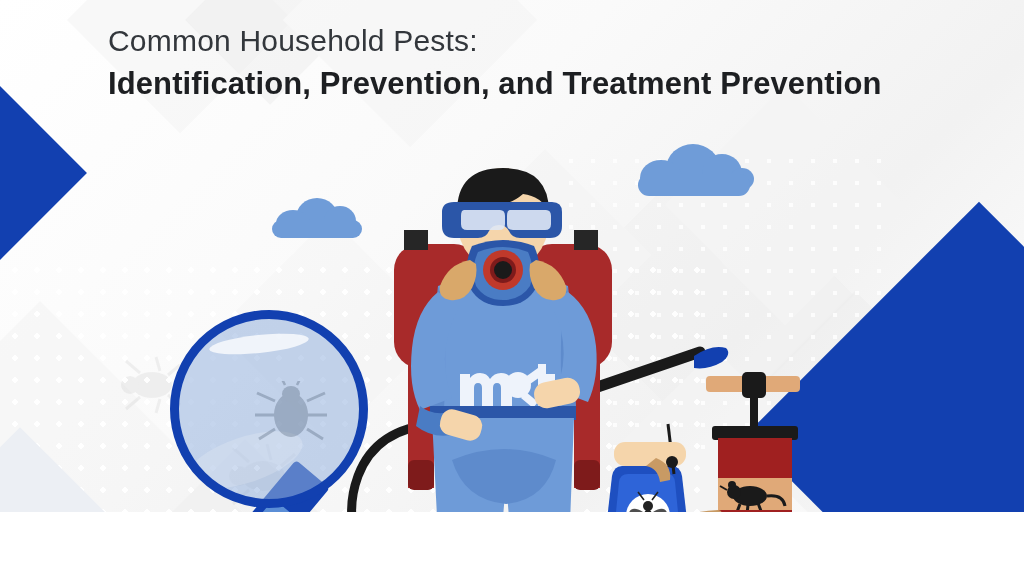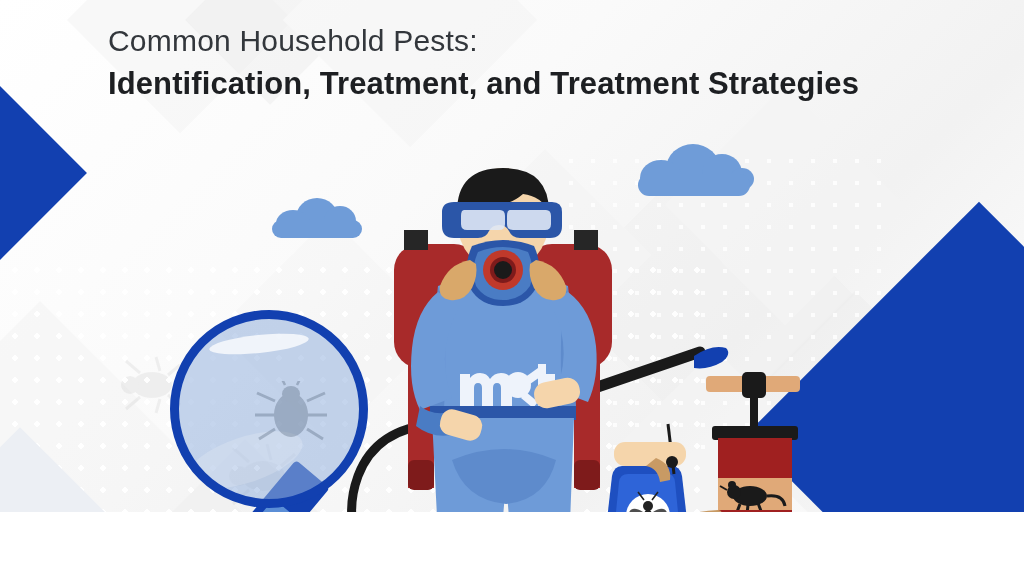--- a/index.html
+++ b/index.html
@@ -94,21 +94,21 @@
 
   <div class="bg-dots"></div>
   <div class="bg-dots2"></div>
 
   <div class="wedge-left"></div>
   <div class="wedge-right"></div>
   <div class="wedge-bl"></div>
 
   <div class="title-wrap">
     <div class="title-line1">Common Household Pests:</div>
-    <div class="title-line2">Identification, Treatment, and Treatment Strategies</div>
+    <div class="title-line2">Identification, Prevention, and Treatment Prevention</div>
   </div>
 
   <div class="cloud" style="left:272px;top:198px;width:96px;height:42px;">
     <span style="left:24px;top:0;width:42px;height:40px;"></span>
     <span style="left:4px;top:12px;width:34px;height:28px;"></span>
     <span style="left:52px;top:8px;width:32px;height:30px;"></span>
     <span style="left:0;top:22px;width:90px;height:18px;border-radius:12px;"></span>
   </div>
 
   <div class="cloud" style="left:638px;top:144px;width:120px;height:54px;">

